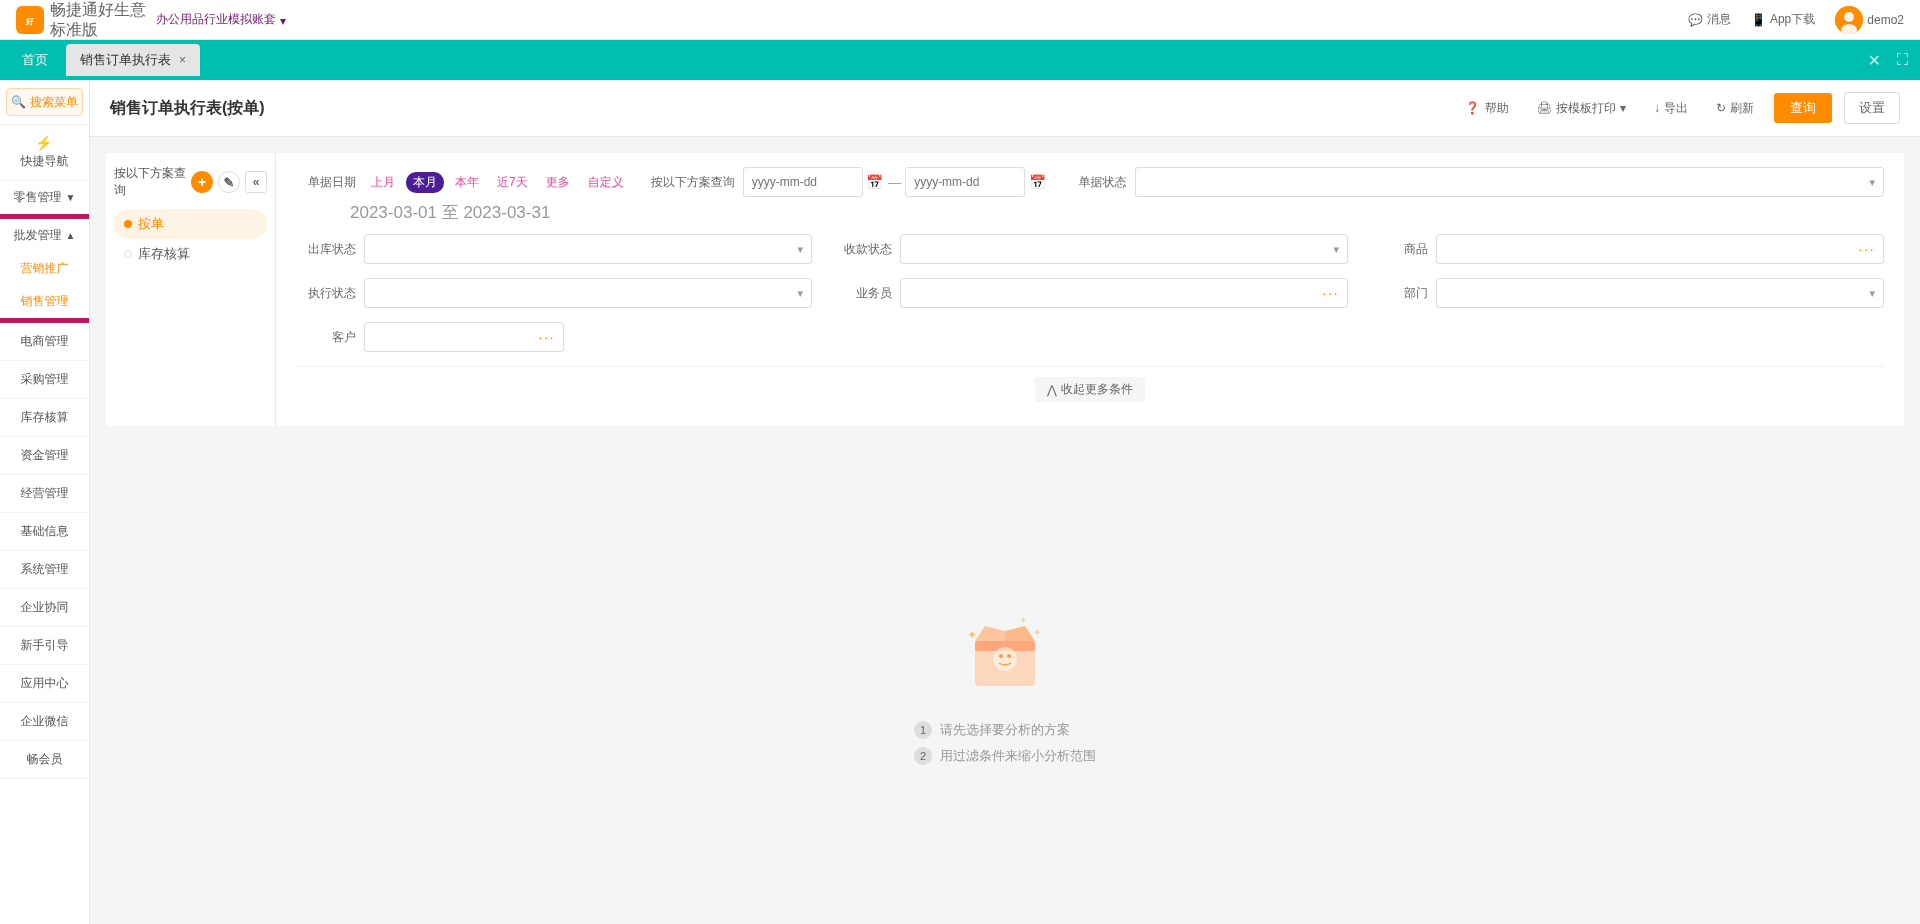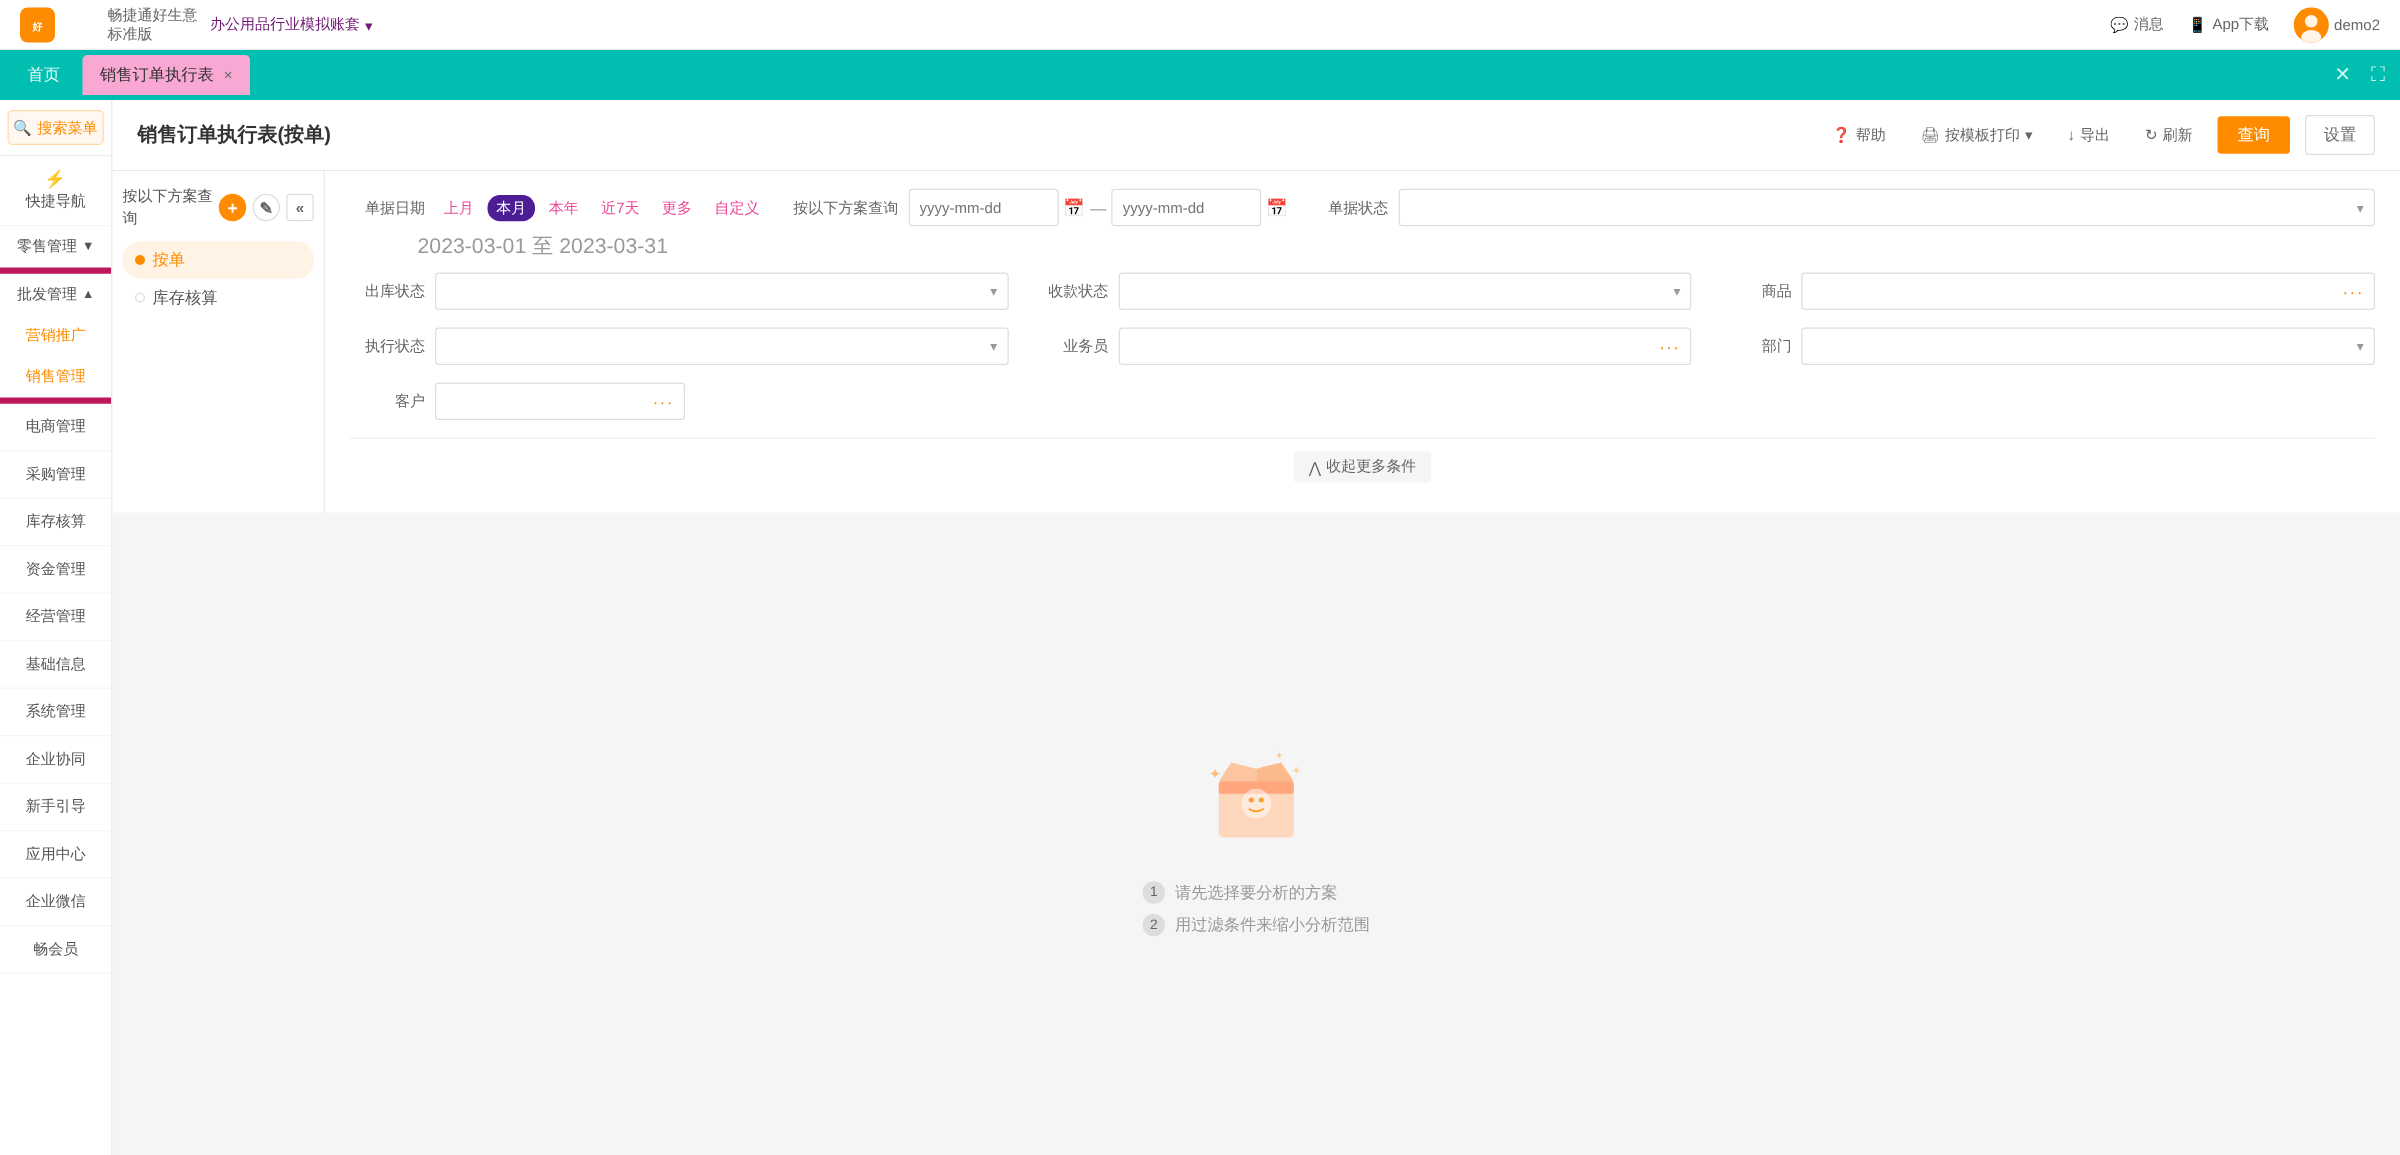--- a/index.html
+++ b/index.html
@@ -32,24 +32,23 @@
       background: #ff8c00;
       border-radius: 6px;
       display: flex;
       align-items: center;
       justify-content: center;
       color: white;
       font-size: 11px;
       font-weight: bold;
     }
     .logo-text {
-      font-size: 12px;
+      font-size: 16px;
       color: #666;
       line-height: 1.2;
-      margin-left: 36px;
     }
     .app-title-area {
       display: flex;
       align-items: flex-end;
       gap: 4px;
       color: #701a75;
       font-size: 12px;
       cursor: pointer;
     }
     .top-header-right {
@@ -93,21 +92,21 @@
       padding: 0 14px;
       display: flex;
       align-items: center;
       gap: 6px;
       border-radius: 4px 4px 0 0;
       cursor: pointer;
       font-size: 13px;
       color: rgba(255,255,255,0.85);
     }
     .tab-item.active {
-      background: #f9a8d4;
+      background: #e5e5e5;
       color: #333;
     }
     .tab-item.home {
       color: rgba(255,255,255,0.9);
     }
     .tab-close {
       font-size: 12px;
       color: #666;
       cursor: pointer;
       margin-left: 2px;
@@ -259,21 +258,21 @@
       border: 1px solid #ddd;
       padding: 6px 14px;
       border-radius: 3px;
       cursor: pointer;
       font-size: 13px;
     }
 
     
     .filter-panel {
       background: #fff;
-      margin: 0;
+      margin: 16px;
       flex-shrink: 0;
     }
     .filter-panel-inner {
       display: flex;
     }
     .filter-sidebar {
       width: 170px;
       border-right: 1px solid #e8e8e8;
       padding: 12px 8px;
       flex-shrink: 0;

